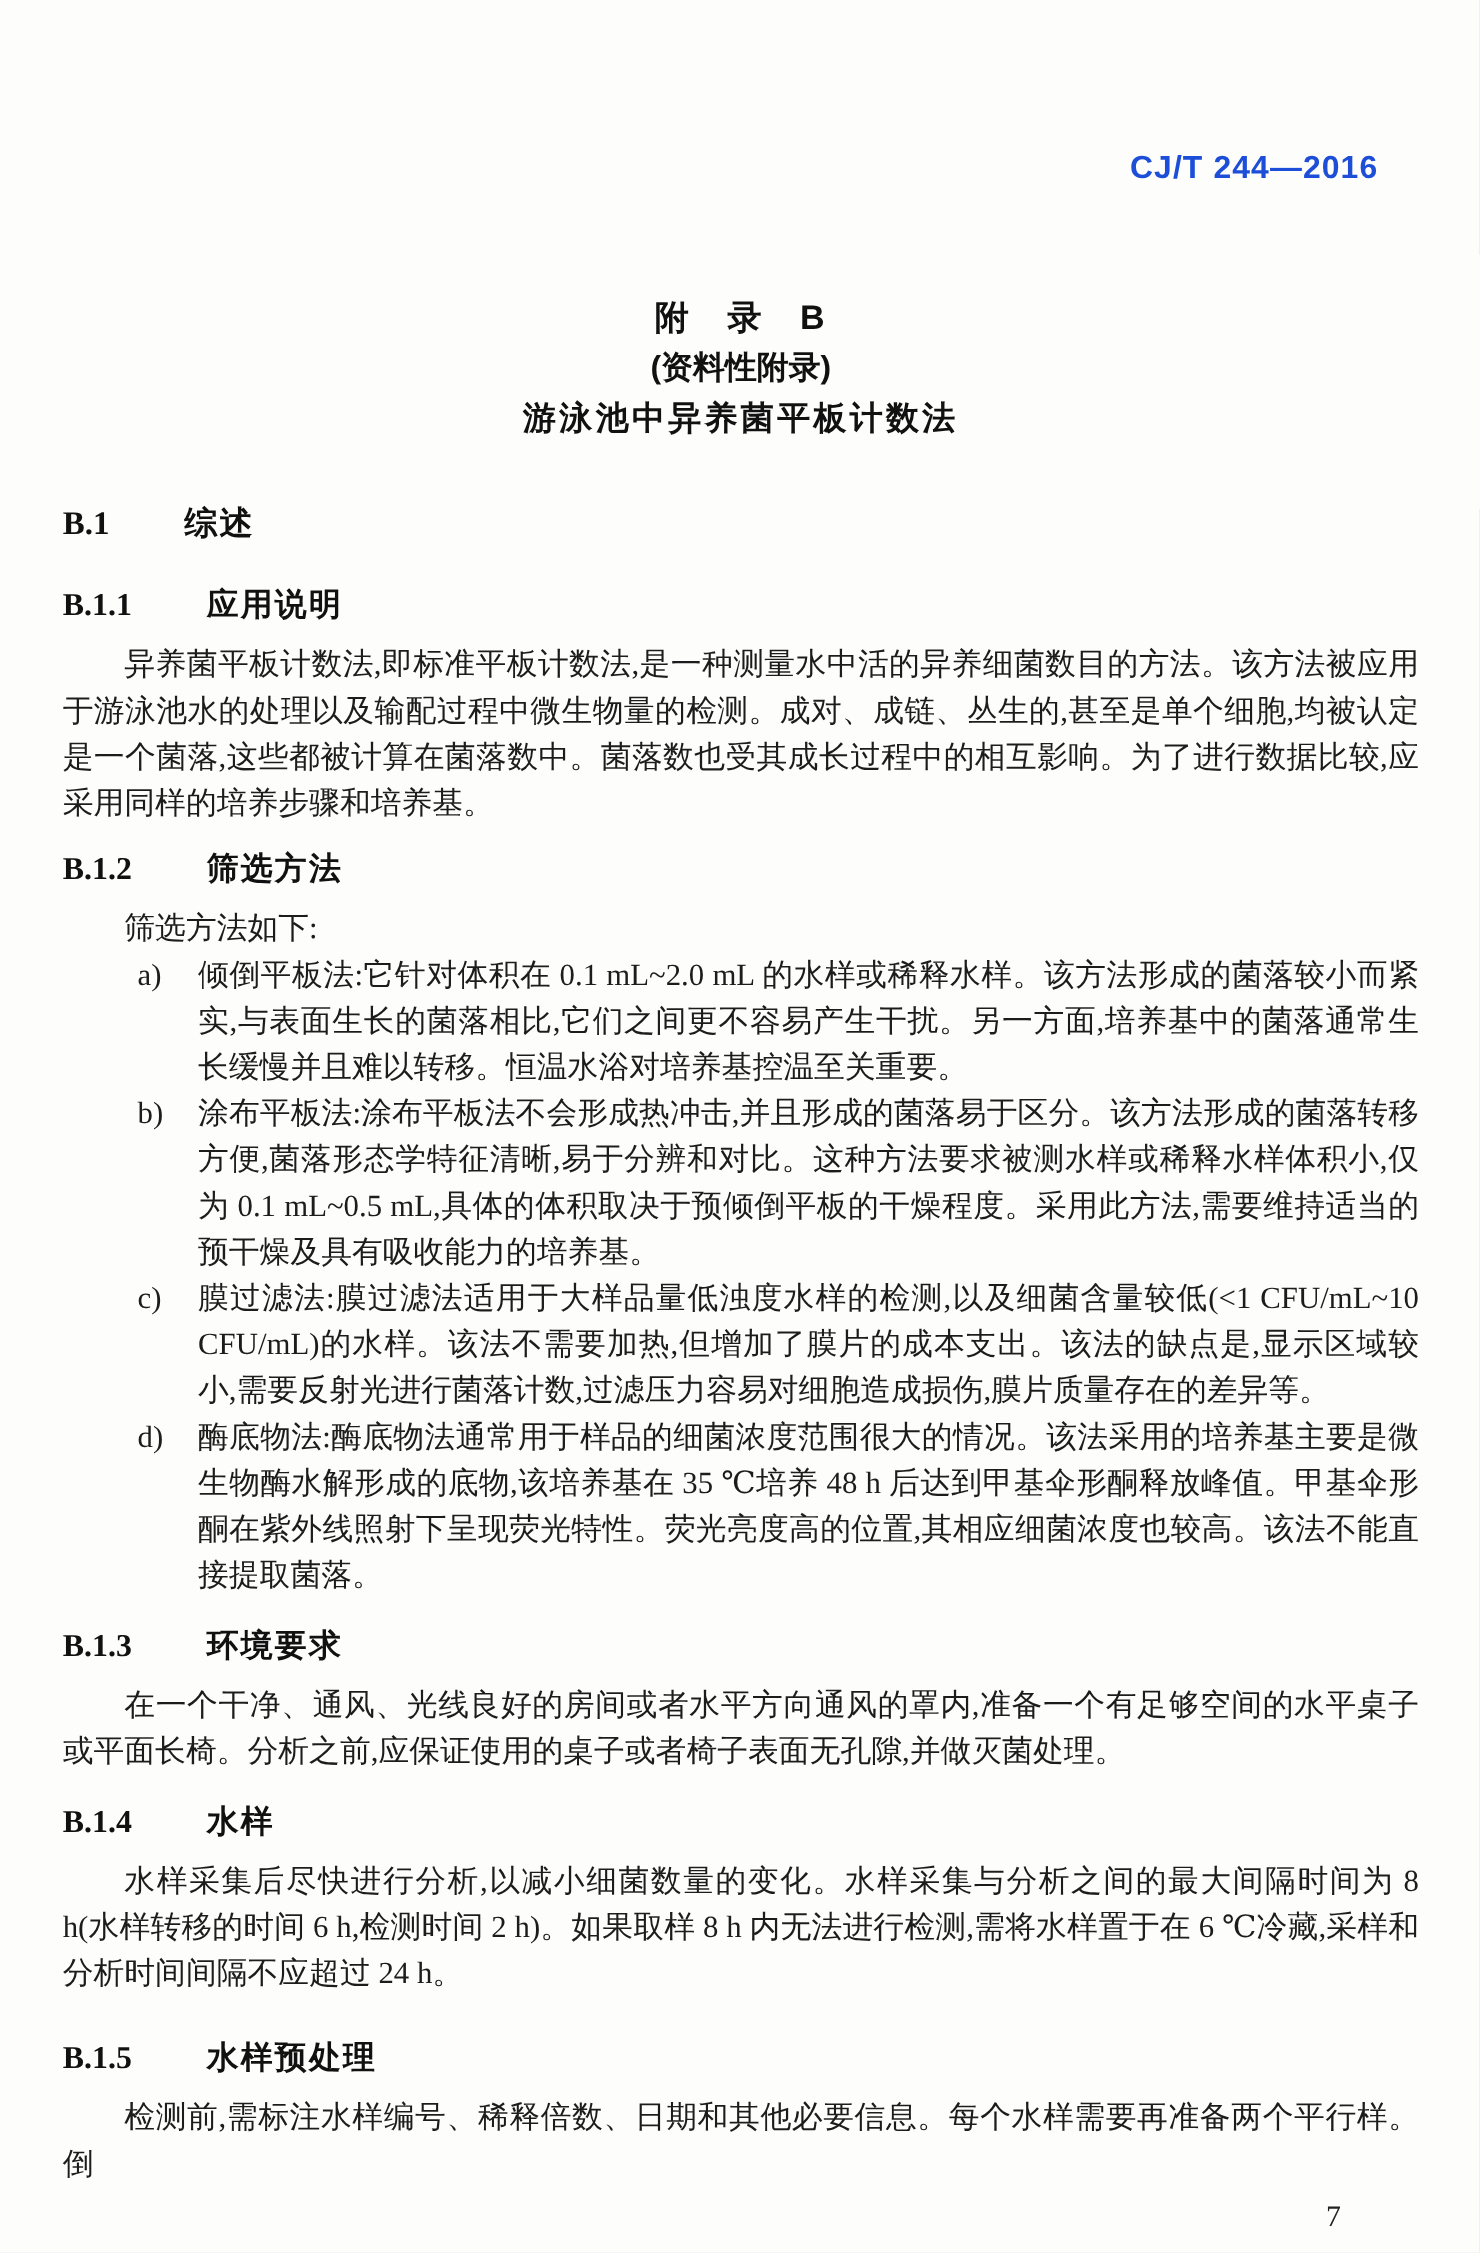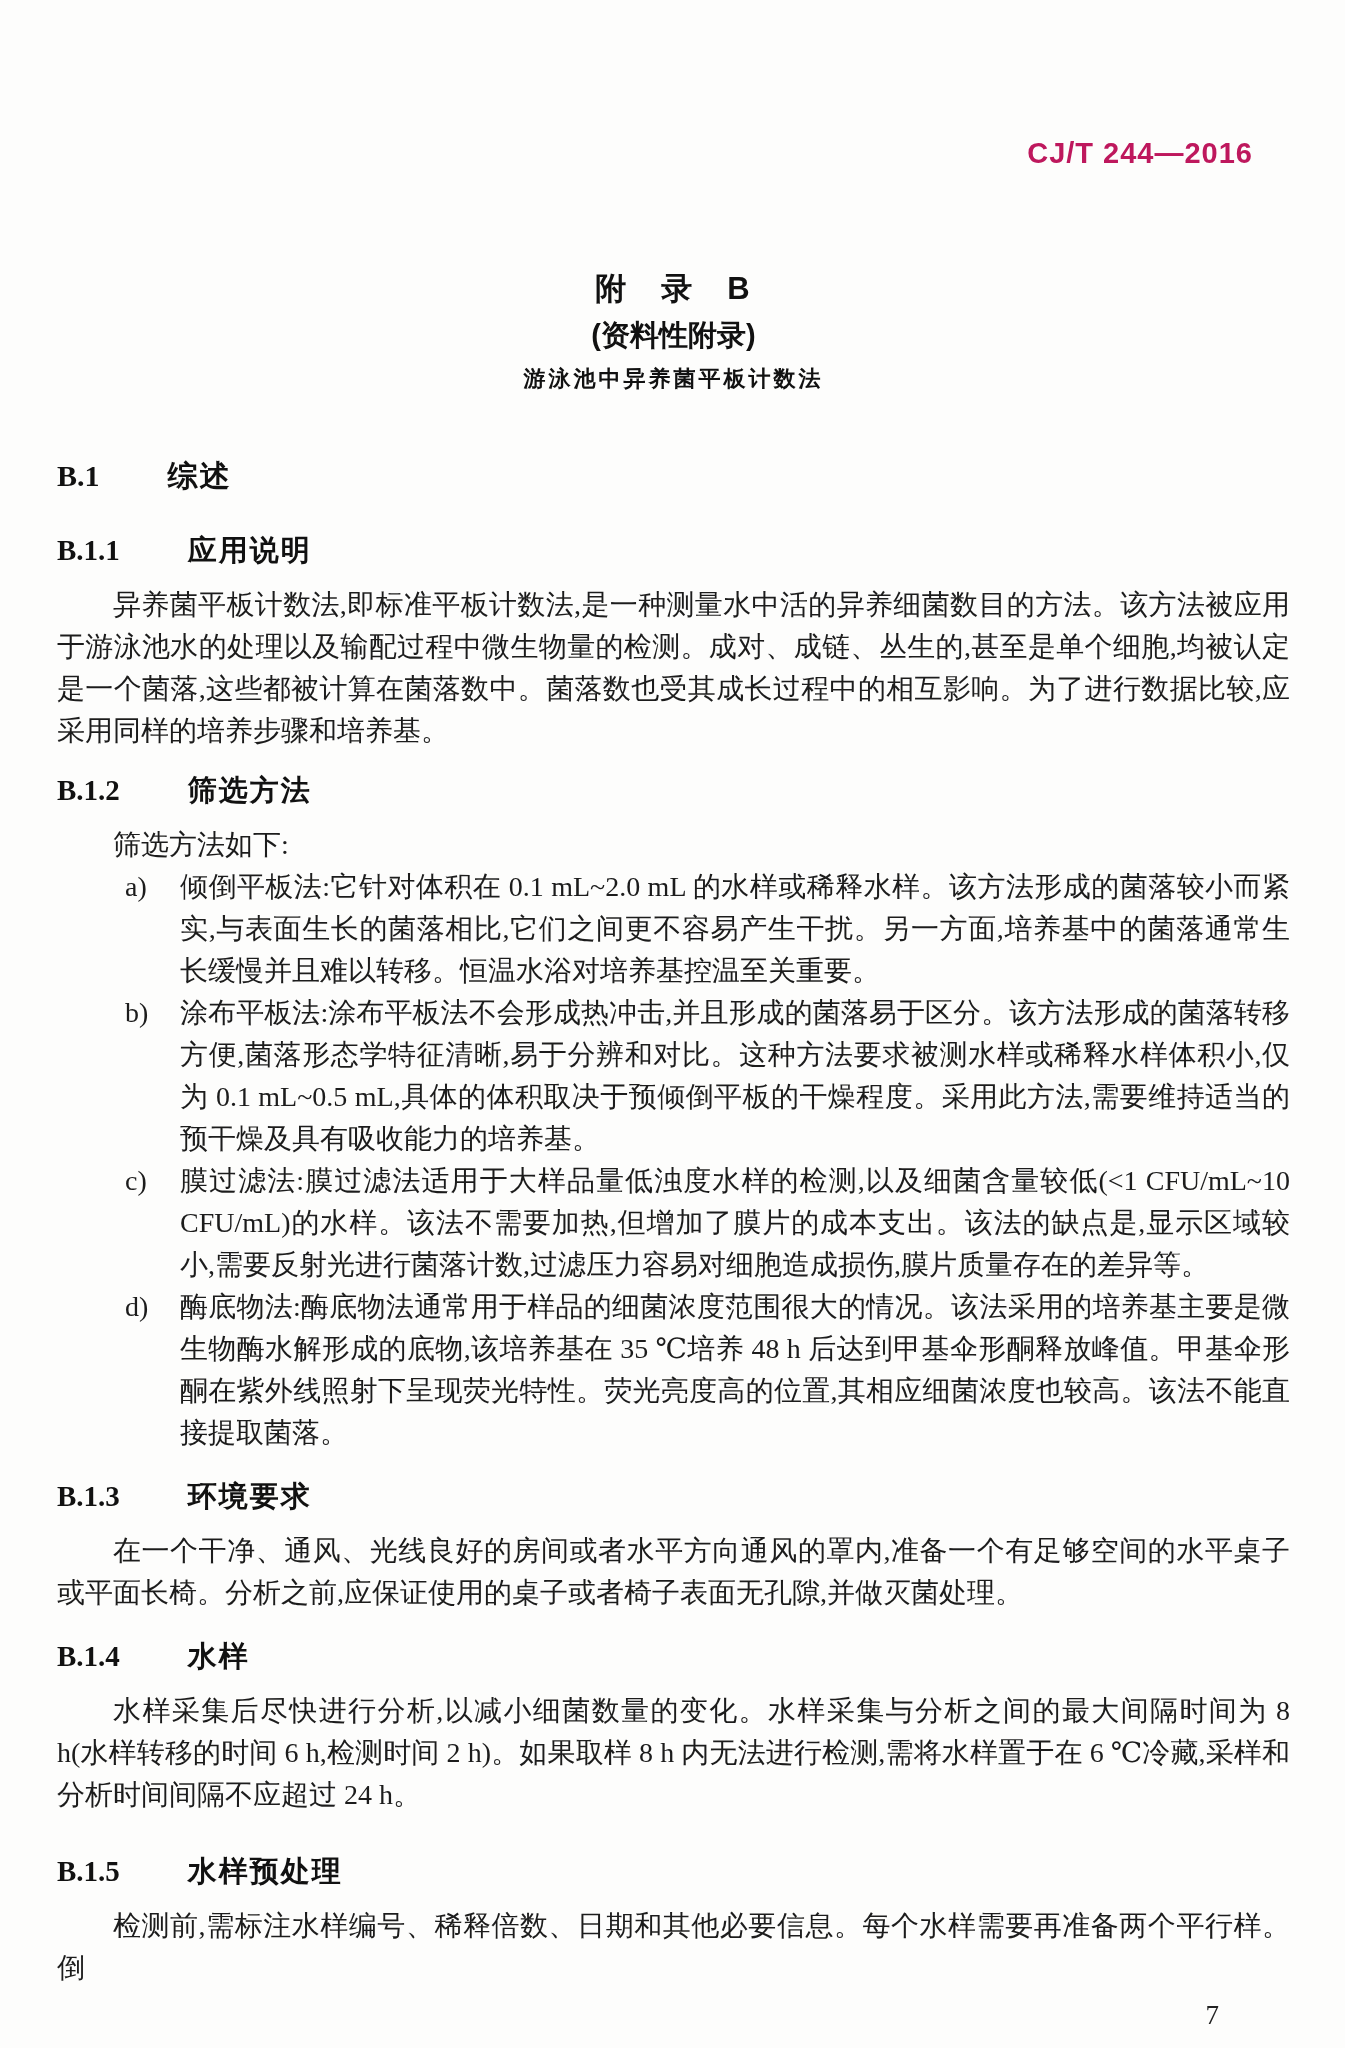--- a/index.html
+++ b/index.html
@@ -16,32 +16,32 @@
   }
   .doc-header{
     margin-top:136px;
     text-align:right;
     padding-right:37px;
     font-family:"Liberation Sans","DejaVu Sans",sans-serif;
     font-weight:bold;
     font-size:29px;
     line-height:34px;
     letter-spacing:1px;
-    color:#be185d;
+    color:#1d4ed8;
   }
   .title-block{
     margin-top:96px;
     text-align:center;
     font-family:"Liberation Sans","DejaVu Sans",sans-serif;
     font-weight:bold;
     color:#111;
   }
   .title-appendix{font-size:31px;line-height:46px;letter-spacing:2px;}
   .title-note{font-size:29px;line-height:46px;}
-  .title-main{font-size:22px;line-height:46px;letter-spacing:3px;font-family:Liberation Mono, monospace;}
+  .title-main{font-size:30px;line-height:46px;letter-spacing:3px;}
   .h-lvl1,.h-lvl2{
     display:flex;align-items:baseline;
     font-weight:bold;color:#111;
     margin:0;
     gap:40px;
   }
   .h-lvl1{margin-top:52px;font-size:30px;line-height:40px;}
   .h-lvl2{font-size:29px;line-height:40px;}
   .mt-std{margin-top:34px;}
   .mt-b12{margin-top:18px;}

